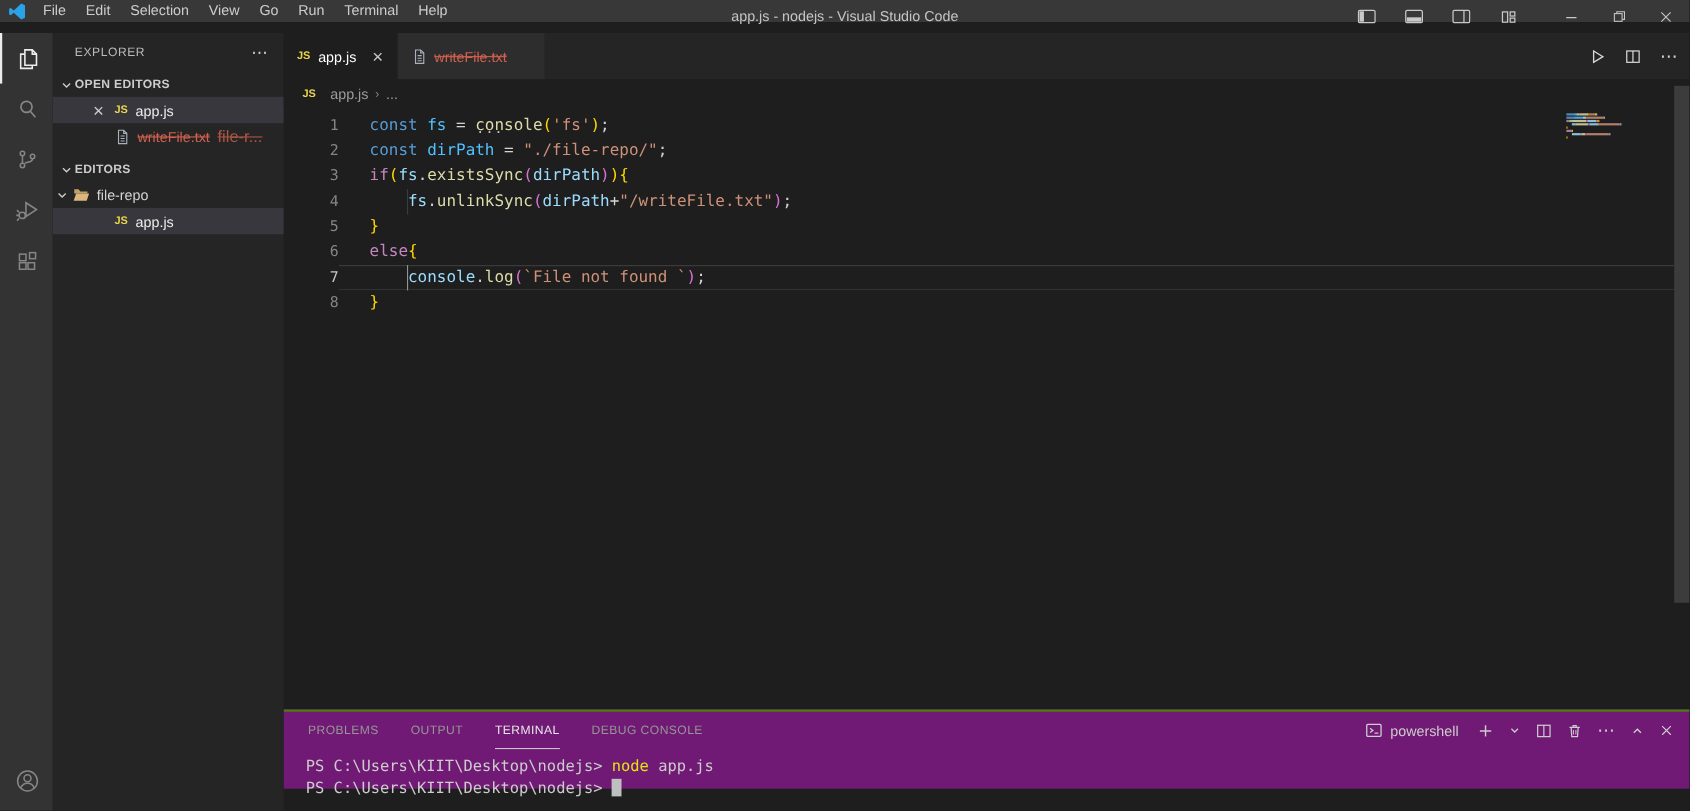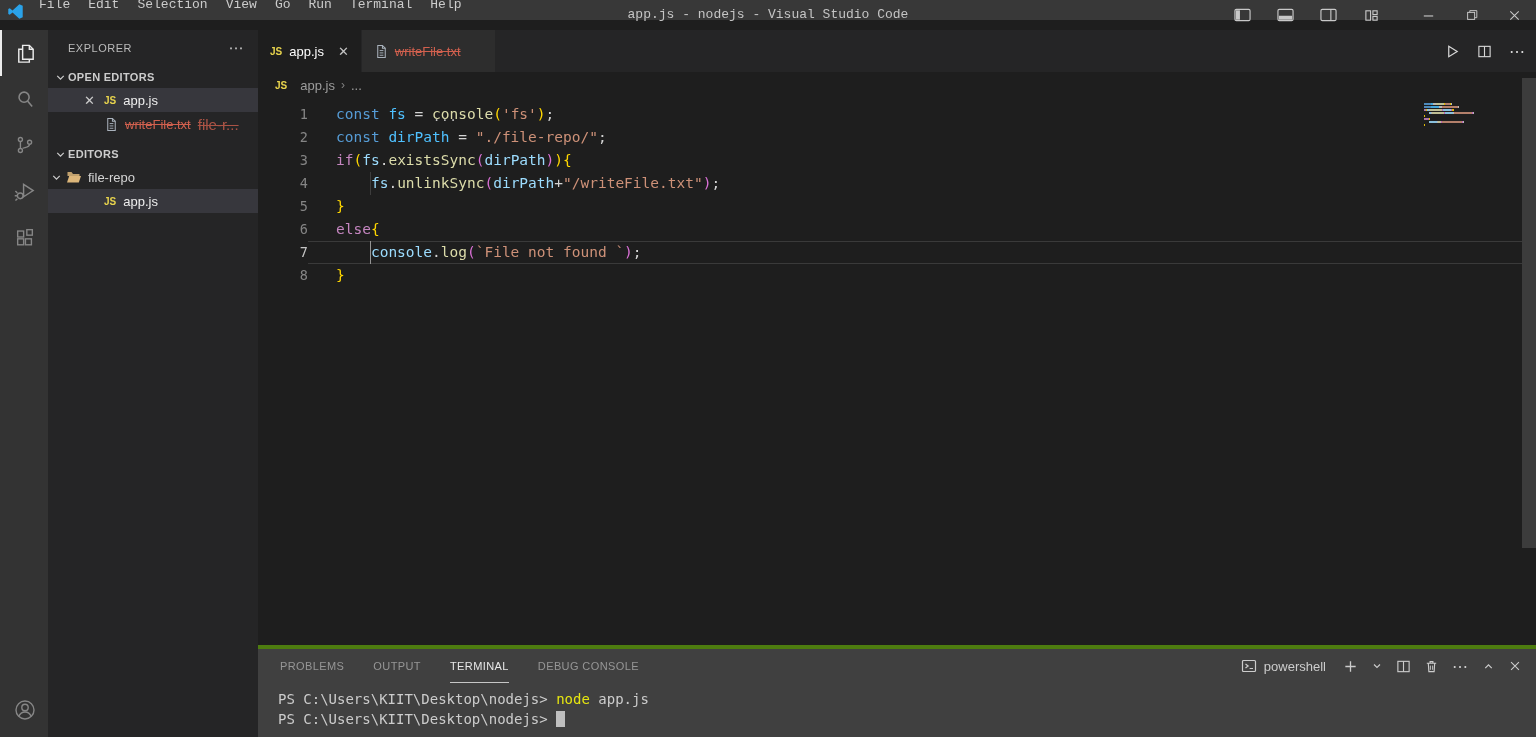--- a/index.html
+++ b/index.html
@@ -2,21 +2,21 @@
 <html style="--c-titlebar_bg: #383838; --c-activitybar_bg: #333333; --c-sidebar_bg: #252526; --c-editor_bg: #1e1e1e; --c-tabbar_bg: #252526; --c-tab_inactive_bg: #2d2d2d; --c-selection_bg: #37373d; --c-accent_js: #e8d44d; --c-deleted_red: #d1604e; --c-folder: #dcb67a; --c-kw: #569cd6; --c-ctrl: #c586c0; --c-var: #9cdcfe; --c-decl: #4fc1ff; --c-fn: #dcdcaa; --c-str: #ce9178; --c-punct: #d4d4d4; --c-b1: #ffd700; --c-b2: #da70d6; --c-terminal_cmd: #e5e510;"><head>
 <meta charset="utf-8">
 <style>
   * { margin:0; padding:0; box-sizing:border-box; }
   html,body { width:1536px; height:737px; overflow:hidden; background:#1e1e1e;
               font-family:"Liberation Sans", sans-serif; user-select:none; }
   #app { position:relative; width:1536px; height:737px; }
 
   
   .titlebar { position:absolute; left:0; top:0; width:1536px; height:20px;
-              background:var(--c-titlebar_bg); display:flex; align-items:flex-end; color:#cccccc;font-family:Liberation Mono, monospace; }
+              background:var(--c-titlebar_bg); display:flex; align-items:center; color:#cccccc; }
   .logo { width:30px; display:flex; justify-content:center; align-items:center; }
   .menu-item { font-size:13px; padding:0 9px; line-height:30px; cursor:default; }
   .win-title { position:absolute; left:50%; top:0; transform:translateX(-50%);
                font-size:13px; line-height:30px; color:#c5c5c5; white-space:nowrap; }
   .win-controls { position:absolute; right:0; top:0; height:30px; display:flex; align-items:center; }
   .wc-btn { width:43px; height:30px; display:flex; align-items:center; justify-content:center; color:#c8c8c8; }
   .wc-gap { width:14px; }
 
   
   .activitybar { position:absolute; left:0; top:30px; width:48px; height:707px; background:var(--c-activitybar_bg); }
@@ -88,22 +88,22 @@
   .hint::after { content:"..."; position:absolute; left:1px; bottom:-7px; color:#c8c8c8;
                  font-size:12px; letter-spacing:1px; }
 
   .minimap { position:absolute; right:16px; top:73px; width:96px; }
   .mm-line { display:flex; height:2px; margin-bottom:1px; }
   .mm-seg { height:2px; }
   .scroll-thumb { position:absolute; right:0; top:48px; width:14px; height:470px;
                   background:rgba(121,121,121,.33); }
 
   
-  .panel { position:absolute; left:258px; top:645px; width:1278px; height:92px;
-           background:#404040; border-top:4px solid #4d7c0f; color:#cccccc; }
+  .panel { position:absolute; left:258px; top:645px; width:1278px; height:72px;
+           background:#701a75; border-top:2px solid #4d7c0f; color:#cccccc; }
   .panel-header { position:relative; height:34px; display:flex; align-items:center; padding-left:22px; }
   .ptab { font-size:11px; letter-spacing:.4px; color:#969696; margin-right:29px;
           height:34px; display:flex; align-items:center; border-bottom:1px solid transparent; }
   .ptab.active { color:#e7e7e7; border-bottom-color:#c6c6c6; }
   .panel-actions { position:absolute; right:14px; top:0; height:34px; display:flex; align-items:center; gap:13px; color:#cccccc; }
   .ps-group { display:flex; align-items:center; gap:7px; font-size:13px; color:#cccccc; margin-right:4px; }
   .pa-icon { display:flex; align-items:center; color:#cccccc; }
 
   .terminal { padding:6px 0 0 20px; font-family:"DejaVu Sans Mono", monospace; font-size:14px;
               line-height:20px; color:#cccccc; }

